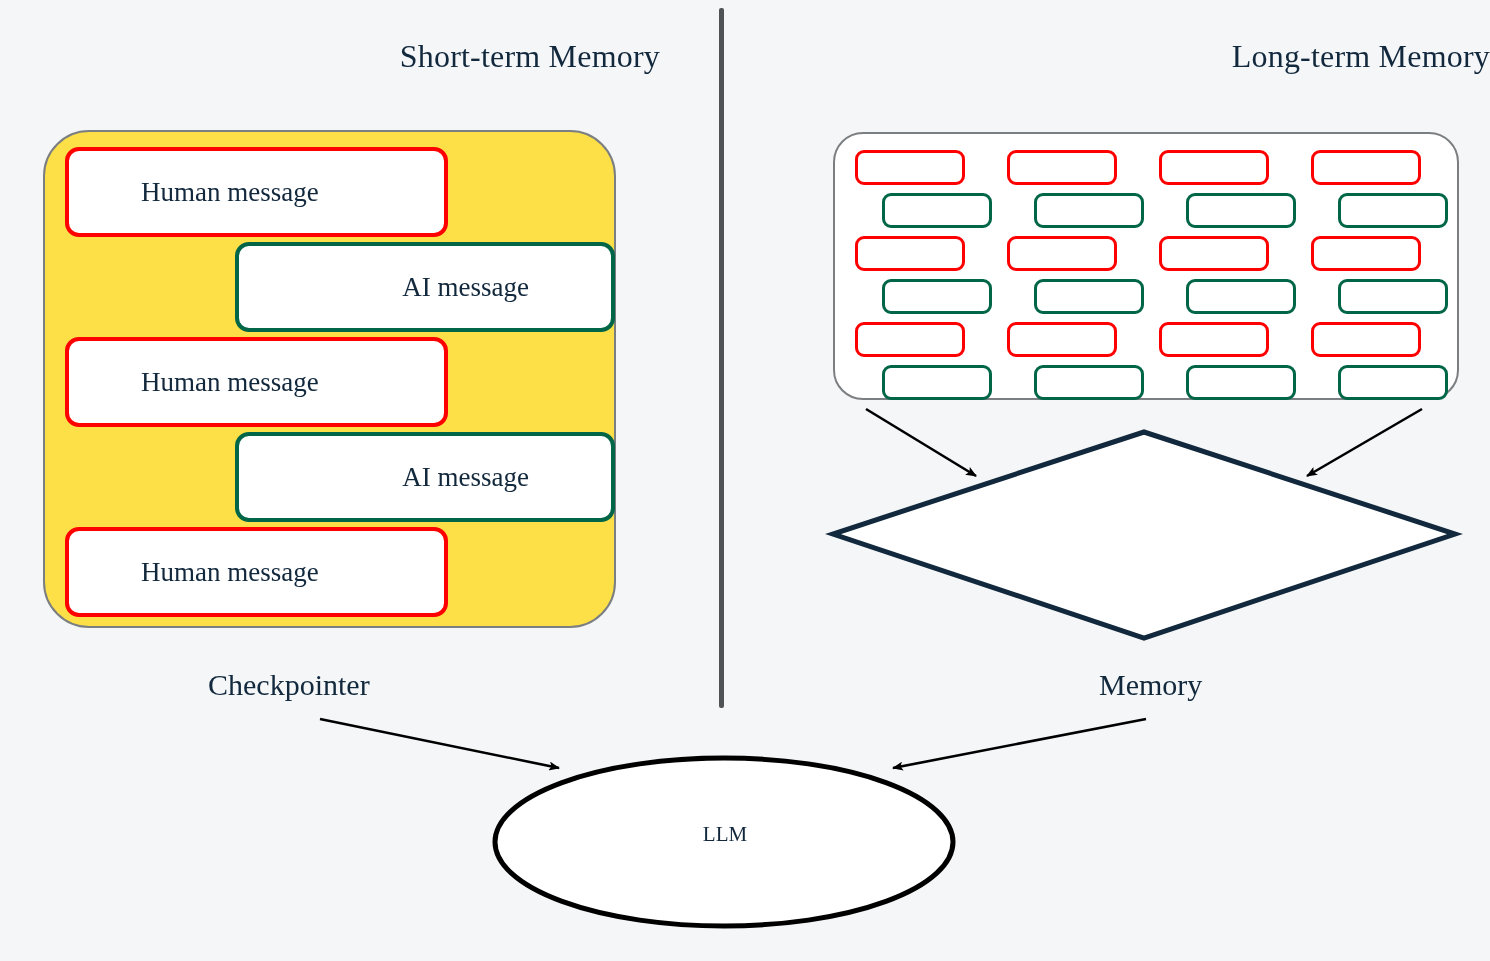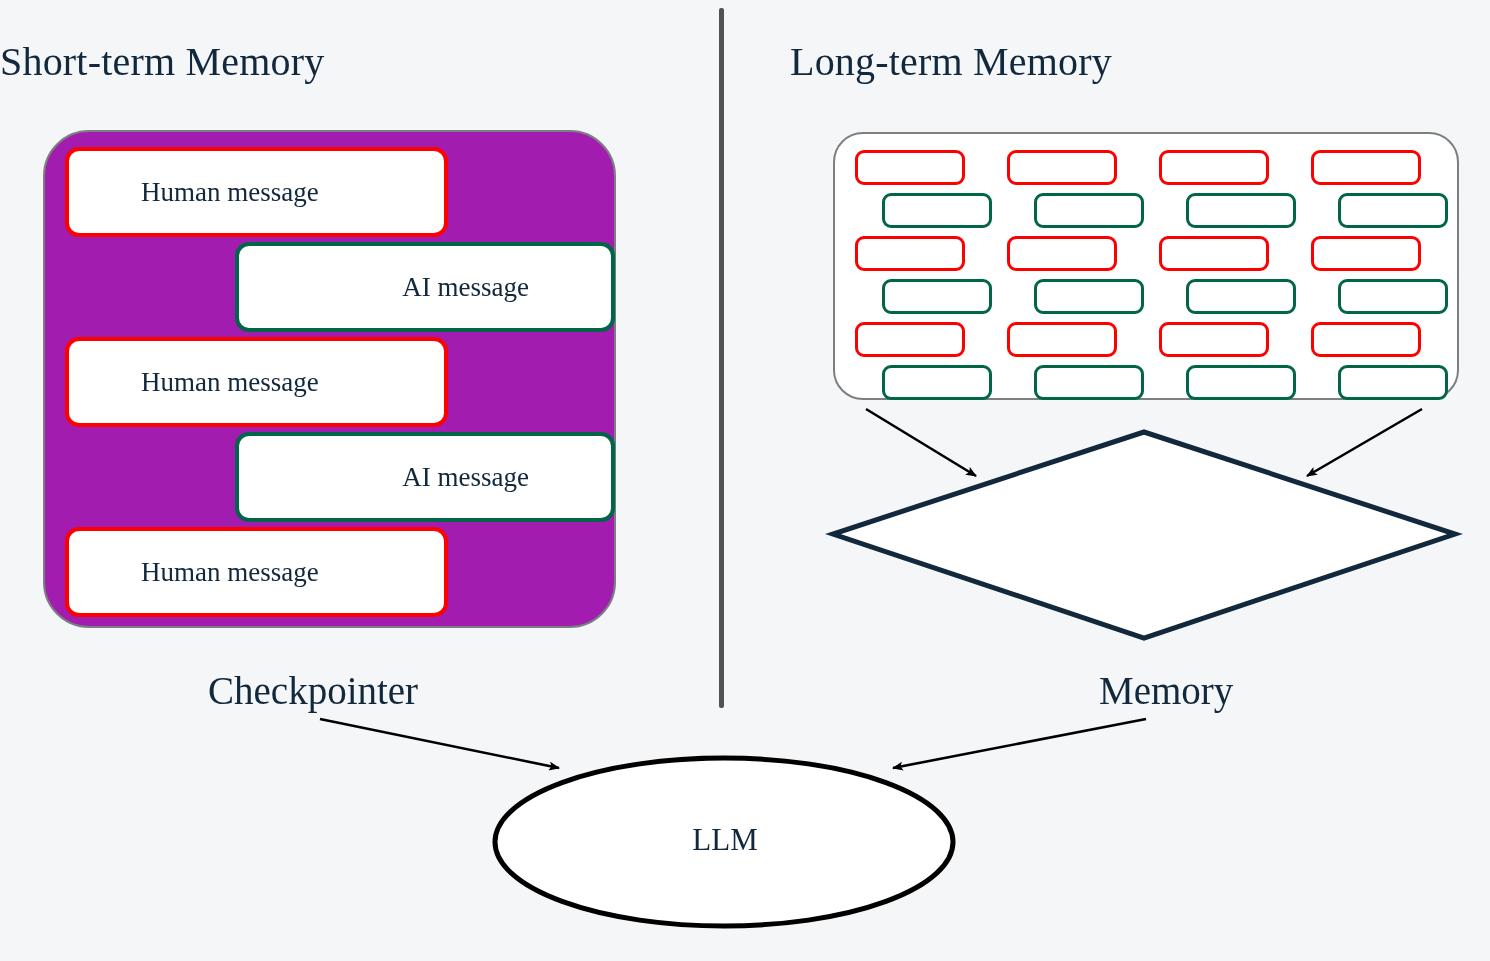--- a/index.html
+++ b/index.html
@@ -18,25 +18,25 @@
   #canvas {
     position: relative;
     width: 1490px;
     height: 961px;
     background: #f4f6f8;
   }
 
   
   .section-title {
     position: absolute;
-    font-size: 40px;
-    font-family: "Liberation Serif", "DejaVu Serif", serif;
-    color: #12283c;
-    white-space: nowrap;
-    text-align: left;
+    font-size: 32px;
+    font-family: "Liberation Serif", "DejaVu Serif", serif;
+    color: #12283c;
+    white-space: nowrap;
+    text-align: right;
     letter-spacing: 0.2px;
   }
   #stm-title { left: 0px;   top: 38px; width: 660px; }
   #ltm-title { left: 790px; top: 38px; width: 700px; }
 
   
   #divider {
     position: absolute;
     left: 719px;
     top: 8px;
@@ -46,21 +46,21 @@
     border-radius: 2px;
   }
 
   
   #stm-container {
     position: absolute;
     left: 43px;
     top: 130px;
     width: 573px;
     height: 498px;
-    background: #a21caf;
+    background: #fde047;
     border: 2px solid #7c7f82;
     border-radius: 46px;
     box-sizing: border-box;
   }
 
   .msg-box {
     position: absolute;
     box-sizing: border-box;
     background: #ffffff;
     border-radius: 14px;
@@ -110,35 +110,35 @@
     position: absolute;
     left: 0; top: 0;
     width: 1490px;
     height: 961px;
     pointer-events: none;
   }
 
   
   .edge-label {
     position: absolute;
-    font-size: 39px;
+    font-size: 30px;
     font-family: "Liberation Serif", "DejaVu Serif", serif;
     color: #12283c;
     white-space: nowrap;
   }
   #checkpointer-label { left: 208px; top: 668px; }
   #store-label        { left: 1099px; top: 668px; }
 
   #llm-label {
     position: absolute;
     left: 495px;
     top: 822px;
     width: 460px;
     text-align: center;
-    font-size: 31px;
+    font-size: 21px;
     font-family: "Liberation Serif", "DejaVu Serif", serif;
     color: #12283c;
     white-space: nowrap;
   }
 </style>
 </head>
 <body>
 
 <div id="canvas">
 

